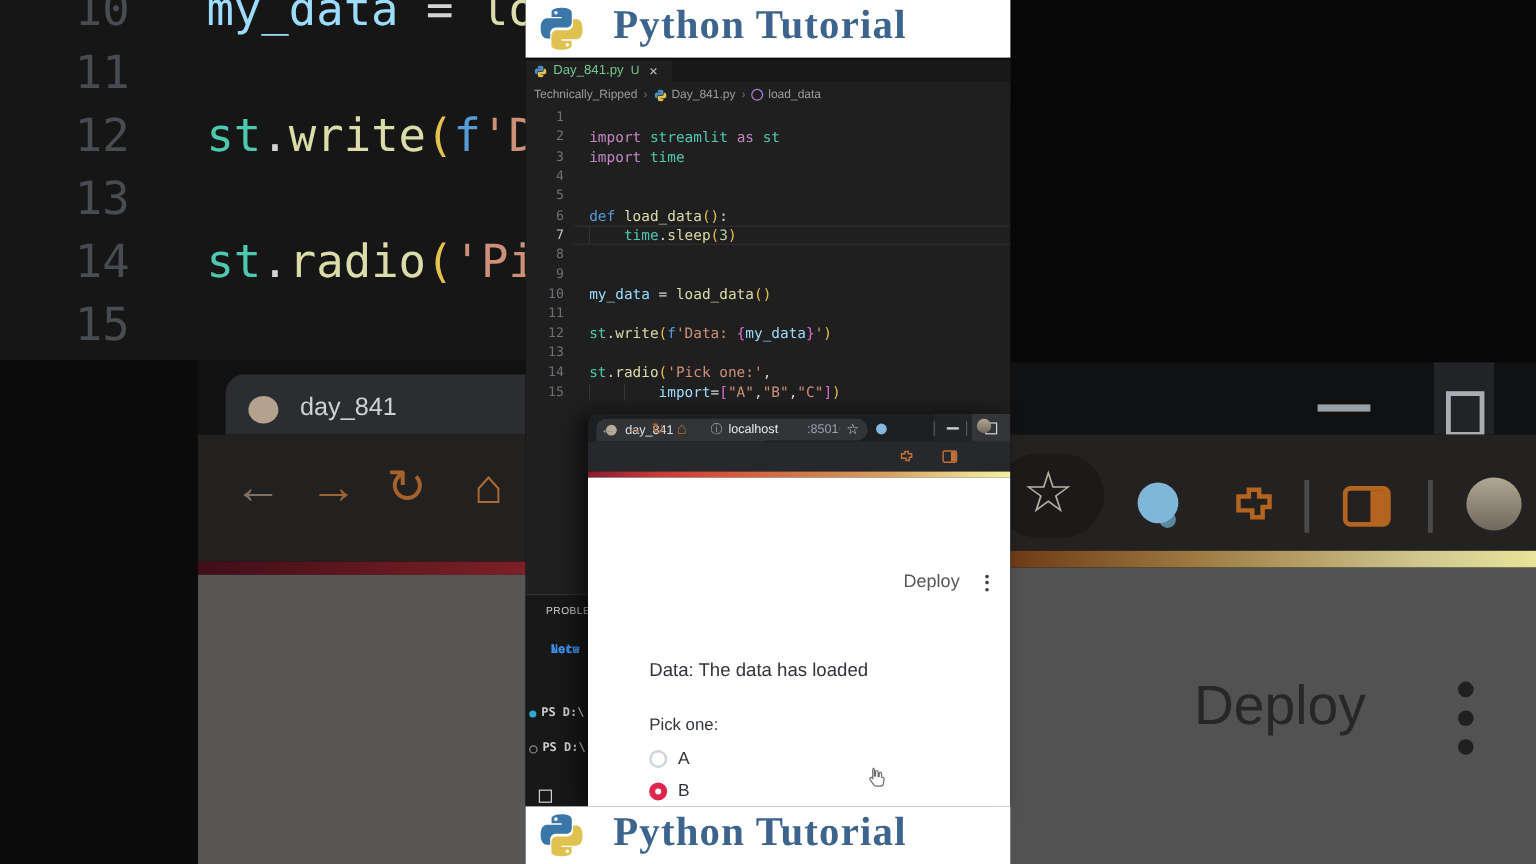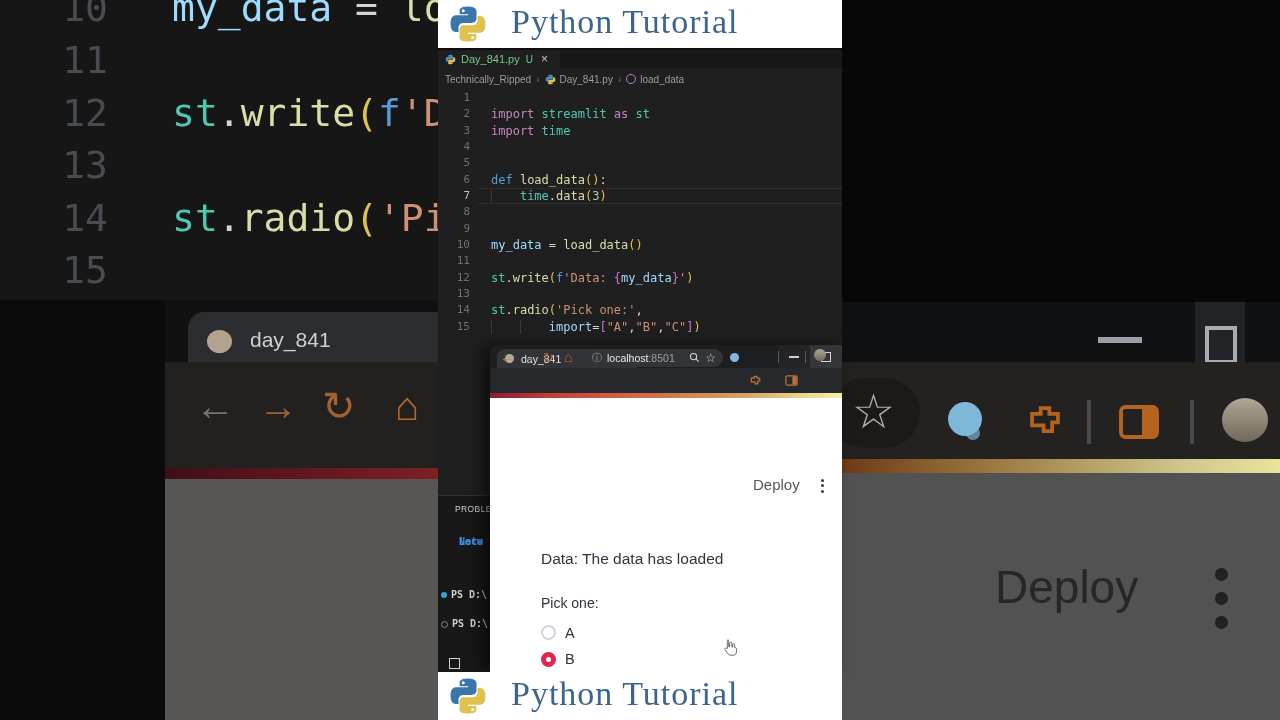--- a/index.html
+++ b/index.html
@@ -56,21 +56,21 @@
   #bgr-deploy{left:995px;top:560px;font-size:46px;color:#272727;}
   .bgr-dot{left:1215px;width:13px;height:13px;border-radius:50%;background:#202020;}
   #bgr-dot1{top:568px}#bgr-dot2{top:592px}#bgr-dot3{top:616px}
 
   
   .banner{left:438px;width:404px;height:48px;background:#ffffff;z-index:5;}
   #banner-top{top:0;}
   #banner-bottom{top:672px;}
   .banner .logo{position:absolute;left:10px;top:4px;width:40px;height:40px;}
   .banner .btitle{position:absolute;left:73px;top:3px;font-family:"Liberation Serif",serif;
-    font-weight:400;font-size:34px;color:#3c648c;letter-spacing:1px;}
+    font-weight:700;font-size:34px;color:#3c648c;letter-spacing:1px;}
 
   
   #vscode{left:438px;top:48px;width:404px;height:624px;background:#1f1f1f;z-index:1;overflow:hidden;}
   #vs-tabstrip{left:0;top:0;width:404px;height:20px;background:#181818;border-top:2px solid #0e0e0e;}
   #vs-tab{left:0;top:2px;width:122px;height:18px;background:#1f1f1f;display:flex;align-items:center;}
   #vs-tab .pyico{width:11px;height:11px;margin:0 5px 0 7px;}
   #vs-tab-label{font-size:11px;color:#73c991;}
   #vs-tab-badge{font-size:10px;color:#73c991;margin-left:6px;}
   #vs-tab-close{font-size:12px;color:#c5c5c5;margin-left:8px;}
   #vs-breadcrumb{left:0;top:20px;width:404px;height:22px;background:#1f1f1f;display:flex;align-items:center;
@@ -121,21 +121,21 @@
   .br-ic{position:absolute;top:4px;font-size:13px;line-height:17px;}
   #br-back{left:10px;color:#8a8f94;}
   #br-fwd{left:32px;color:#a06a3f;}
   #br-reload{left:53px;color:#b36b33;}
   #br-home{left:74px;color:#b36b33;font-size:14px;}
   #br-omnibox{left:94px;top:3.5px;width:139px;height:18px;border-radius:10px;background:#323438;
     display:flex;align-items:center;}
   #br-info{font-size:10px;color:#9aa0a6;margin:0 5px 0 8px;}
   #br-url{font-size:10.5px;}
   #br-url .host{color:#e8eaed;}
-  #br-url .port{color:#9aa0a6;}
+  #br-url .port{color:#9aa0a6;padding-left:24px;}
   #br-zoom{margin-left:auto;}
   #br-star{font-size:12px;color:#cfd1d4;margin:0 7px 0 5px;}
   #br-bluedot{left:240px;top:8px;width:9px;height:9px;border-radius:50%;background:#84b7e0;}
   #br-divider1{left:288px;top:6px;width:1px;height:12px;background:#55585c;}
   #br-divider2{left:315px;top:6px;width:1px;height:12px;background:#55585c;}
   #br-profile{left:324px;top:4px;width:12px;height:12px;border-radius:50%;
     background:linear-gradient(180deg,#b0a794,#6f685c);}
   #br-grad{left:0;top:48px;width:352px;height:4.5px;
     background:linear-gradient(90deg,#8a1b30,#c33a38 16%,#d4543e 32%,#cf7a4a 52%,#d7a265 72%,#ecd98f 90%,#f4efa5);}
   #br-content{left:0;top:52.5px;width:352px;height:275px;background:#ffffff;color:#31333f;}
@@ -272,21 +272,21 @@
         <div class="code-line">
           <span class="ln">5</span>
           <span class="cd"></span>
         </div>
         <div class="code-line">
           <span class="ln">6</span>
           <span class="cd"><span class="tk-def">def</span><span class="tk-pl"> </span><span class="tk-fn">load_data</span><span class="tk-br1">()</span><span class="tk-pl">:</span></span>
         </div>
         <div class="code-line current">
           <span class="ln">7</span>
-          <span class="cd"><span class="tk-ind">    </span><span class="tk-mod">time</span><span class="tk-pl">.</span><span class="tk-fn">data</span><span class="tk-br1">(</span><span class="tk-num">3</span><span class="tk-br1">)</span></span>
+          <span class="cd"><span class="tk-ind">    </span><span class="tk-mod">time</span><span class="tk-pl">.</span><span class="tk-fn">sleep</span><span class="tk-br1">(</span><span class="tk-num">3</span><span class="tk-br1">)</span></span>
         </div>
         <div class="code-line">
           <span class="ln">8</span>
         </div>
         <div class="code-line">
           <span class="ln">9</span>
           <span class="cd"></span>
         </div>
         <div class="code-line">
           <span class="ln">10</span>

